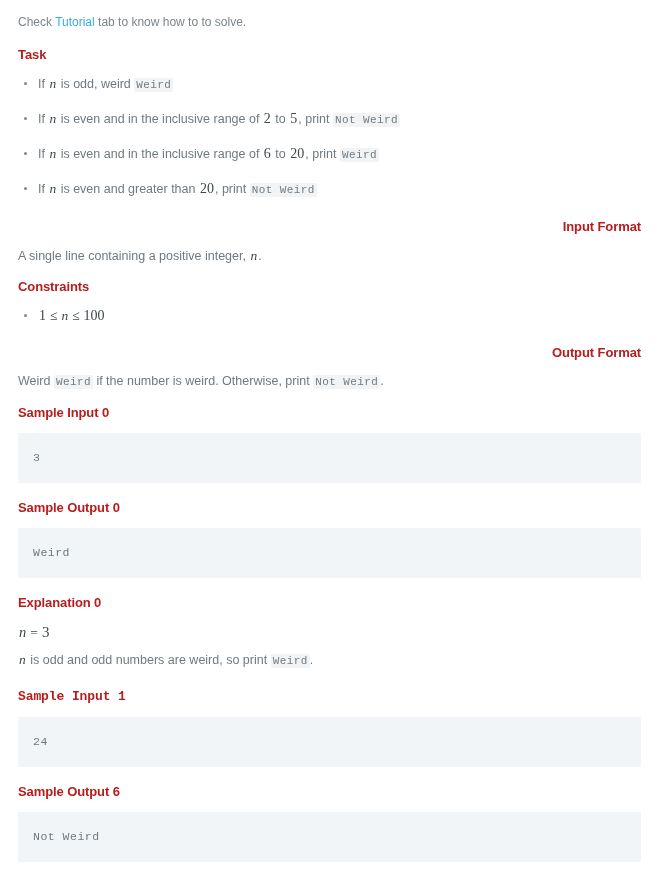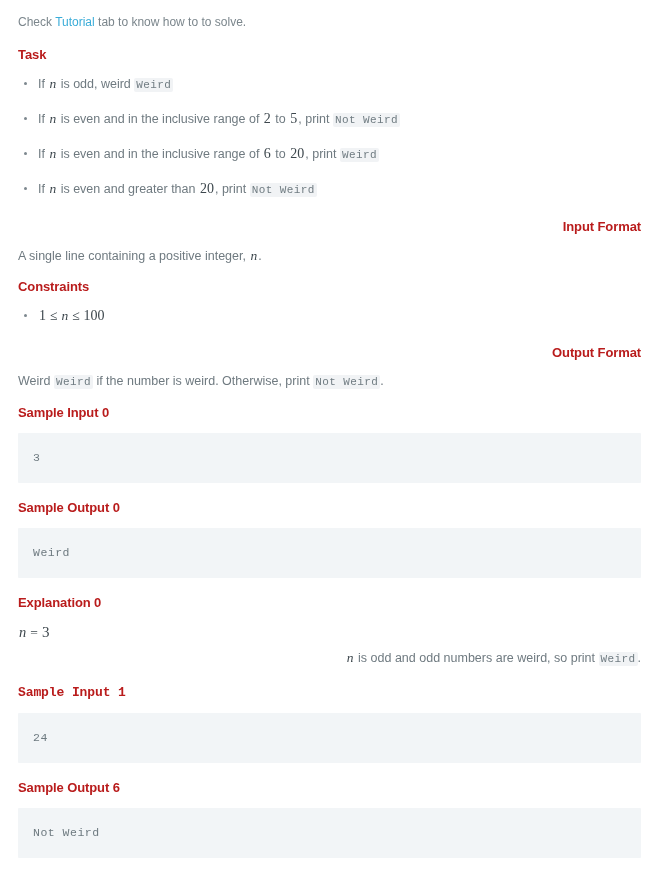--- a/index.html
+++ b/index.html
@@ -129,24 +129,23 @@
     font-size: 11.5px;
     line-height: 14px;
     color: #6e7a80;
     letter-spacing: 0.5px;
     white-space: pre;
     border-radius: 1px;
   }
   .block-gap { height: 17px; }
   .explain-line {
     font-size: 12.5px;
-    line-height: 17px;
+    line-height: 22px;
     color: #6f7a80;
     margin: 0 0 0 0;
-    text-align: right;
   }
 </style>
 </head>
 <body>
 
 <div class="page">
 
   <p class="intro"><span>Check </span><a class="link" href="#">Tutorial</a><span> tab to know how to to solve.</span></p>
 
   <h3 class="section">Task</h3>

